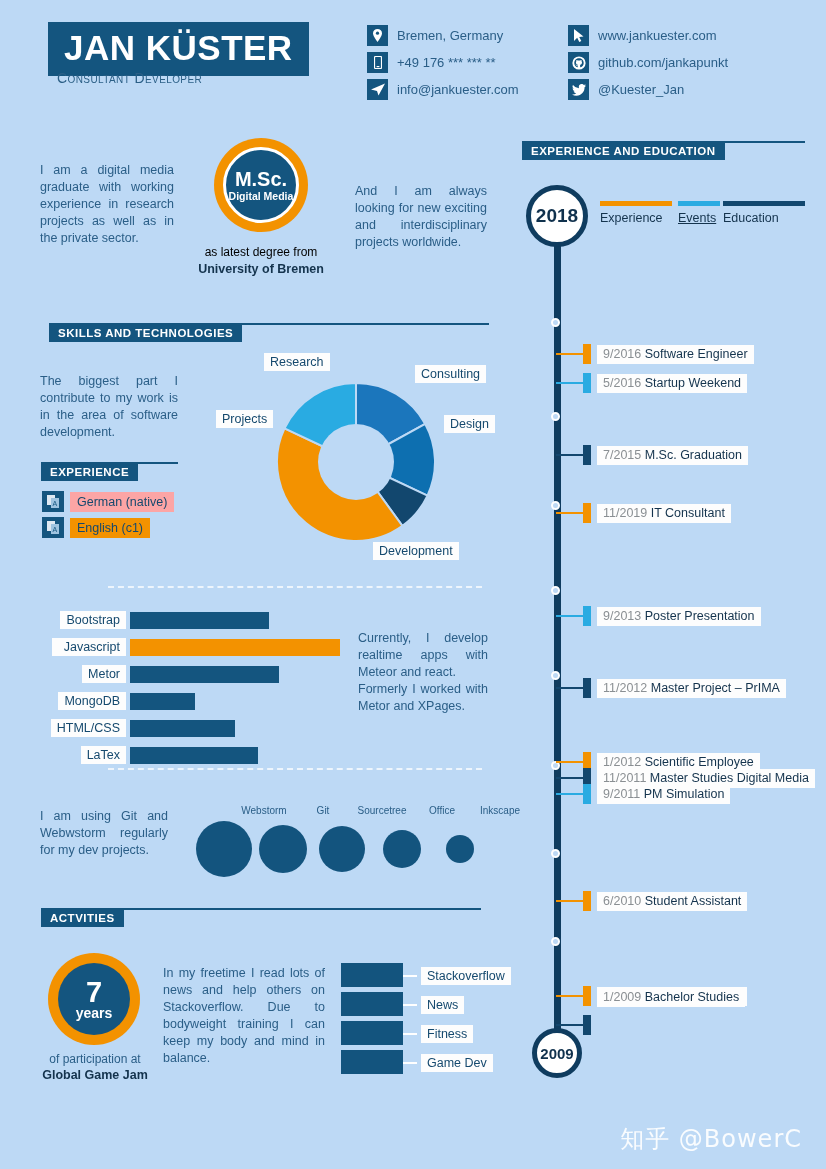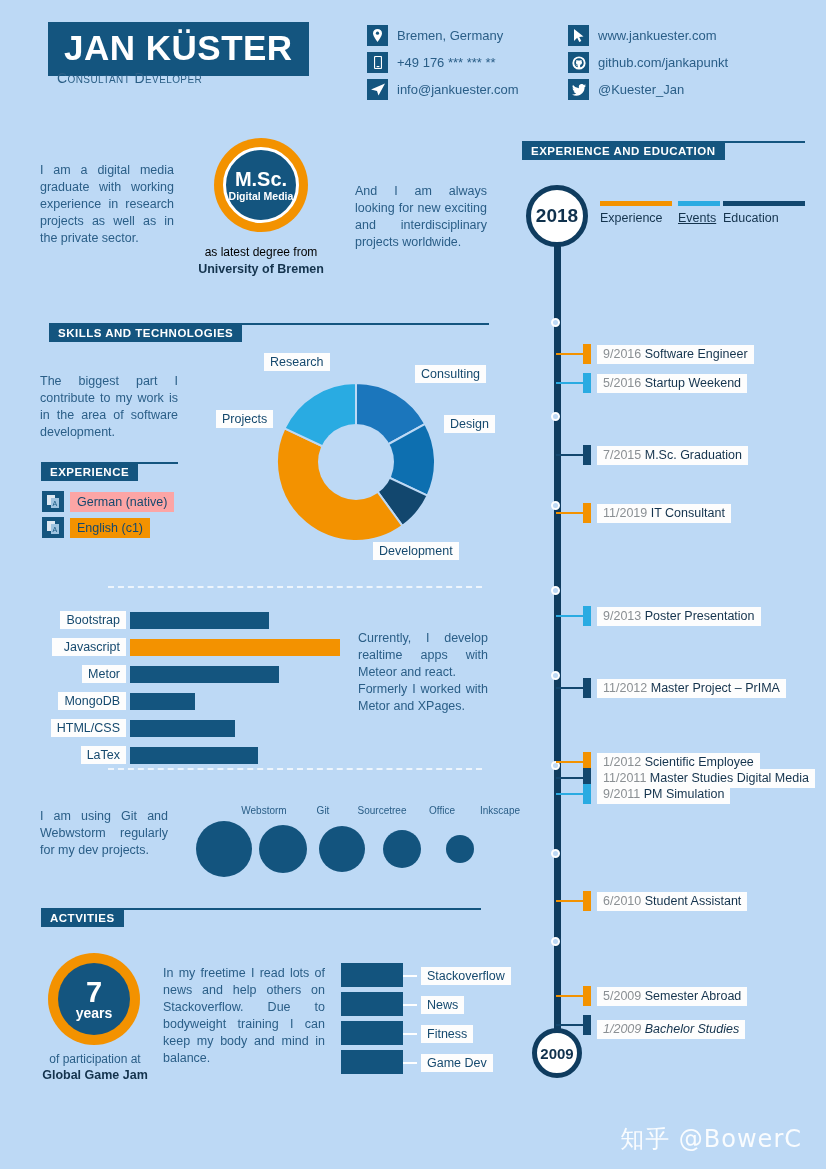--- a/index.html
+++ b/index.html
@@ -399,17 +399,17 @@
       <div class="tl-tab" style="left: 583px; top: 784px; height: 20px; background: rgb(41, 171, 226);"></div>
       <div class="tl-entry" style="left: 597px; top: 785px;"><span class="tl-date">9/2011 </span><span class="tl-title">PM Simulation</span></div>
       <div class="tl-connector" style="left: 556px; top: 900px; width: 27px; background: rgb(243, 146, 0);"></div>
       <div class="tl-tab" style="left: 583px; top: 891px; height: 20px; background: rgb(243, 146, 0);"></div>
       <div class="tl-entry" style="left: 597px; top: 892px;"><span class="tl-date">6/2010 </span><span class="tl-title">Student Assistant</span></div>
       <div class="tl-connector" style="left: 556px; top: 995px; width: 27px; background: rgb(243, 146, 0);"></div>
       <div class="tl-tab" style="left: 583px; top: 986px; height: 20px; background: rgb(243, 146, 0);"></div>
       <div class="tl-entry" style="left: 597px; top: 987px;"><span class="tl-date">5/2009 </span><span class="tl-title">Semester Abroad</span></div>
       <div class="tl-connector" style="left: 556px; top: 1024px; width: 27px; background: rgb(18, 71, 110);"></div>
       <div class="tl-tab" style="left: 583px; top: 1015px; height: 20px; background: rgb(18, 71, 110);"></div>
-      <div class="tl-entry" style="left: 597px; top: 1020px; font-style: italic;"><span class="tl-date">1/2009 </span><span class="tl-title">Bachelor Studies</span></div>
+      <div class="tl-entry" style="left: 597px; top: 988px;"><span class="tl-date">1/2009 </span><span class="tl-title">Bachelor Studies</span></div>
     </div>
 
   <div class="watermark">知乎 @BowerC</div>
 </div>
 
 </body></html>

